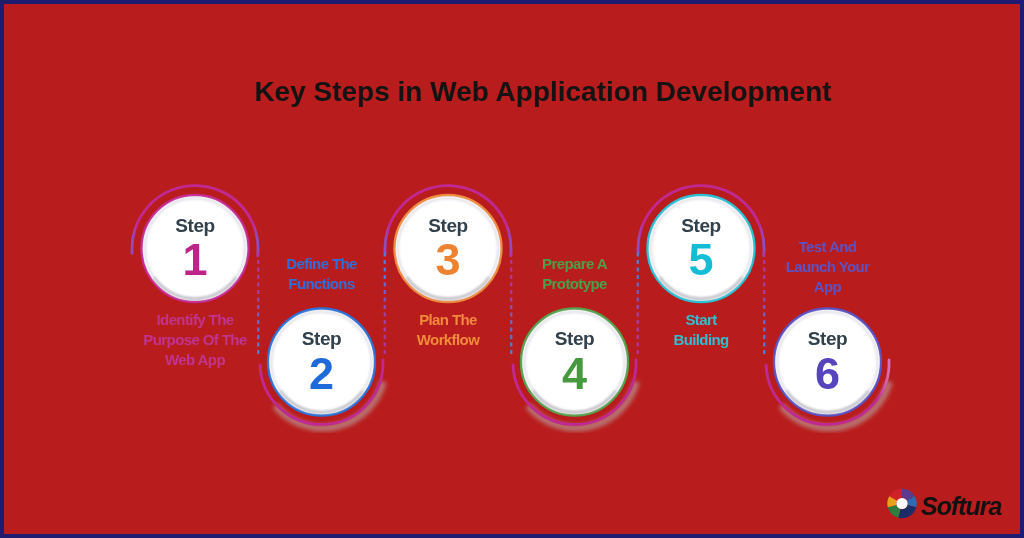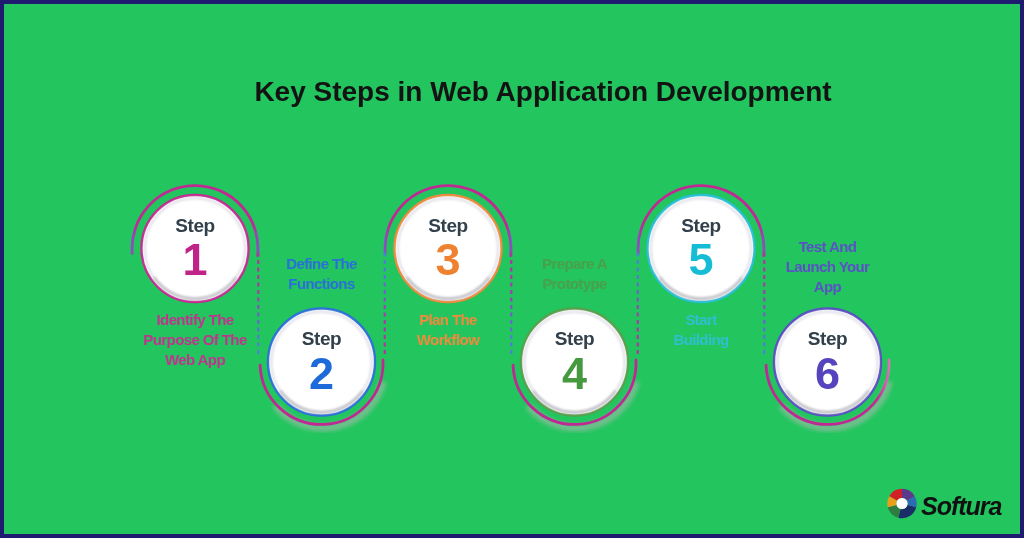--- a/index.html
+++ b/index.html
@@ -1,15 +1,15 @@
 <!DOCTYPE html>
 <html><head><meta charset="utf-8">
 <style>
 html,body{margin:0;padding:0;background:#ffffff;}
-.frame{position:relative;width:1024px;height:538px;border:4px solid #1f1b70;box-sizing:border-box;overflow:hidden;background:#22c55e;}
+.frame{position:relative;width:1024px;height:538px;border:4px solid #1f1b70;box-sizing:border-box;overflow:hidden;background:#b91c1c;}
 svg{position:absolute;left:-4px;top:-4px;}
 </style></head>
 <body>
 <div class="frame">
     <svg width="1024" height="538" viewBox="0 0 1024 538" xmlns="http://www.w3.org/2000/svg" font-family="Liberation Sans, sans-serif">
       <defs>
         <linearGradient id="arcg1" gradientUnits="userSpaceOnUse" x1="132" y1="0" x2="258" y2="0">
           <stop offset="0" stop-color="#8a4fc4"></stop>
           <stop offset="0.035" stop-color="#c02993"></stop>
           <stop offset="0.965" stop-color="#c02993"></stop>

